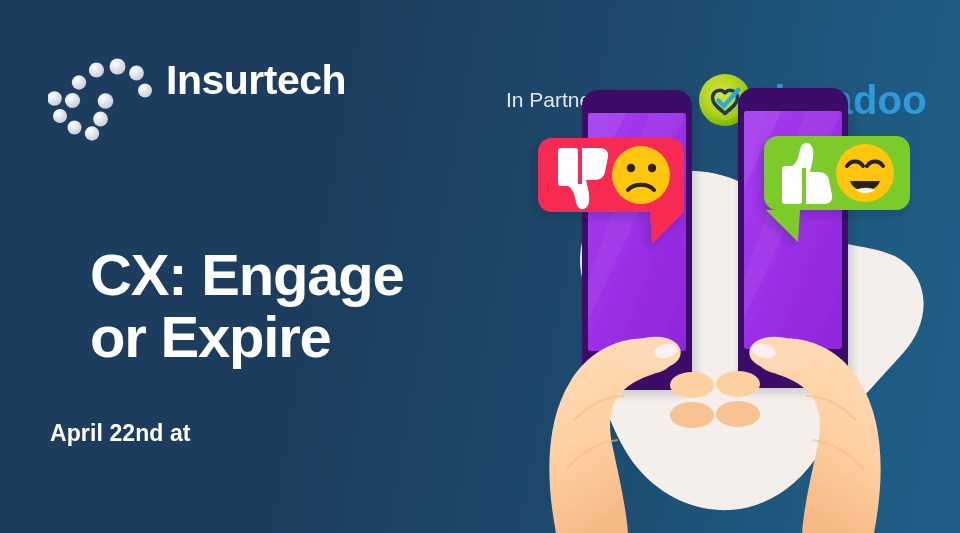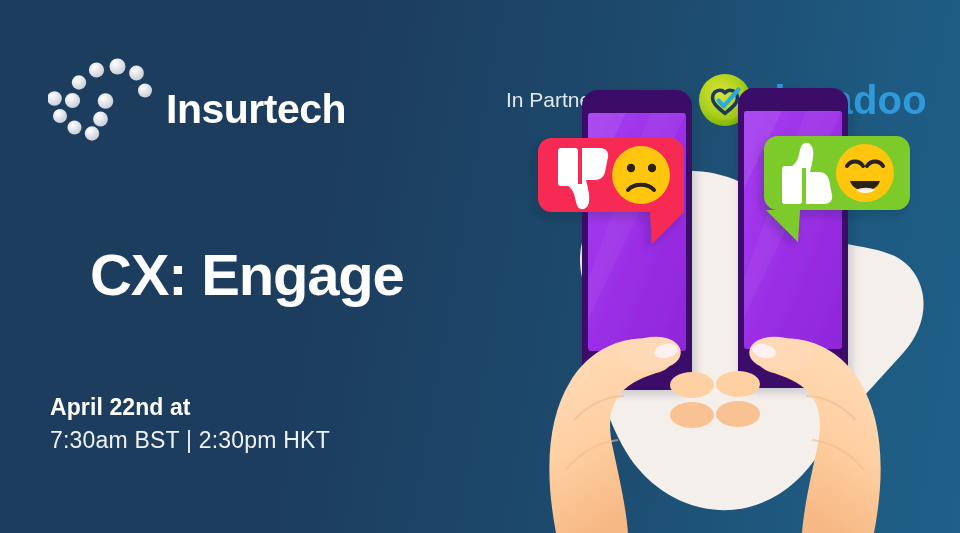--- a/index.html
+++ b/index.html
@@ -37,21 +37,20 @@
     top: 4px;
     width: 190px;
     color: #ffffff;
     line-height: 1.05;
   }
   .wm-line1 {
     font-size: 41px;
     font-weight: bold;
     letter-spacing: -0.5px;
     display: block;
-    margin-top: 29px;
   }
   .wm-line2 {
     font-size: 41px;
     font-weight: 300;
     letter-spacing: -0.5px;
     display: block;
   }
 
   
   #partnership {
@@ -95,21 +94,21 @@
     line-height: 1.08;
     letter-spacing: -1.2px;
     margin-left: 40px;
   }
   #headline .hl-line { display: block; }
 
   
   #event-details {
     position: absolute;
     left: 50px;
-    top: 394px;
+    top: 420px;
     width: 400px;
     color: #ffffff;
   }
   #event-date {
     display: block;
     font-size: 23px;
     font-weight: bold;
     letter-spacing: 0.1px;
     margin-bottom: 6px;
   }
@@ -187,25 +186,25 @@
           <path d="M27 40.5 C20 34.5 14.5 30.5 14.5 24.8 C14.5 20.4 17.8 17.2 21.8 17.2 C24.2 17.2 25.9 18.4 27 19.9 C28.1 18.4 29.8 17.2 32.2 17.2 C36.2 17.2 39.5 20.4 39.5 24.8 C39.5 30.5 34 34.5 27 40.5 Z" fill="none" stroke="#1b3a5c" stroke-width="3.6" stroke-linejoin="round"></path>
           <path d="M20.5 27.5 L25.8 33.2 L40.5 16.5" fill="none" stroke="#29abe2" stroke-width="4.2" stroke-linecap="round" stroke-linejoin="round"></path>
         </svg>
       </span>
       <span id="dacadoo-word">dacadoo</span>
     </div>
   </div>
 
   <h1 id="headline">
     <span class="hl-line">CX: Engage</span>
+    <span class="hl-line">or Expire</span>
   </h1>
 
   <div id="event-details">
     <span id="event-date">April 22nd at</span>
-    <span id="event-time">7:30am BST | 2:30pm HKT</span>
   </div>
 
   <div id="illustration">
     <svg viewBox="0 0 460 533" xmlns="http://www.w3.org/2000/svg" aria-hidden="true">
       <defs>
         <linearGradient id="screenGrad" x1="0" y1="0" x2="1" y2="1">
           <stop offset="0%" stop-color="#a63ef0"></stop>
           <stop offset="50%" stop-color="#9b2fe6"></stop>
           <stop offset="100%" stop-color="#8f26d8"></stop>
         </linearGradient>

